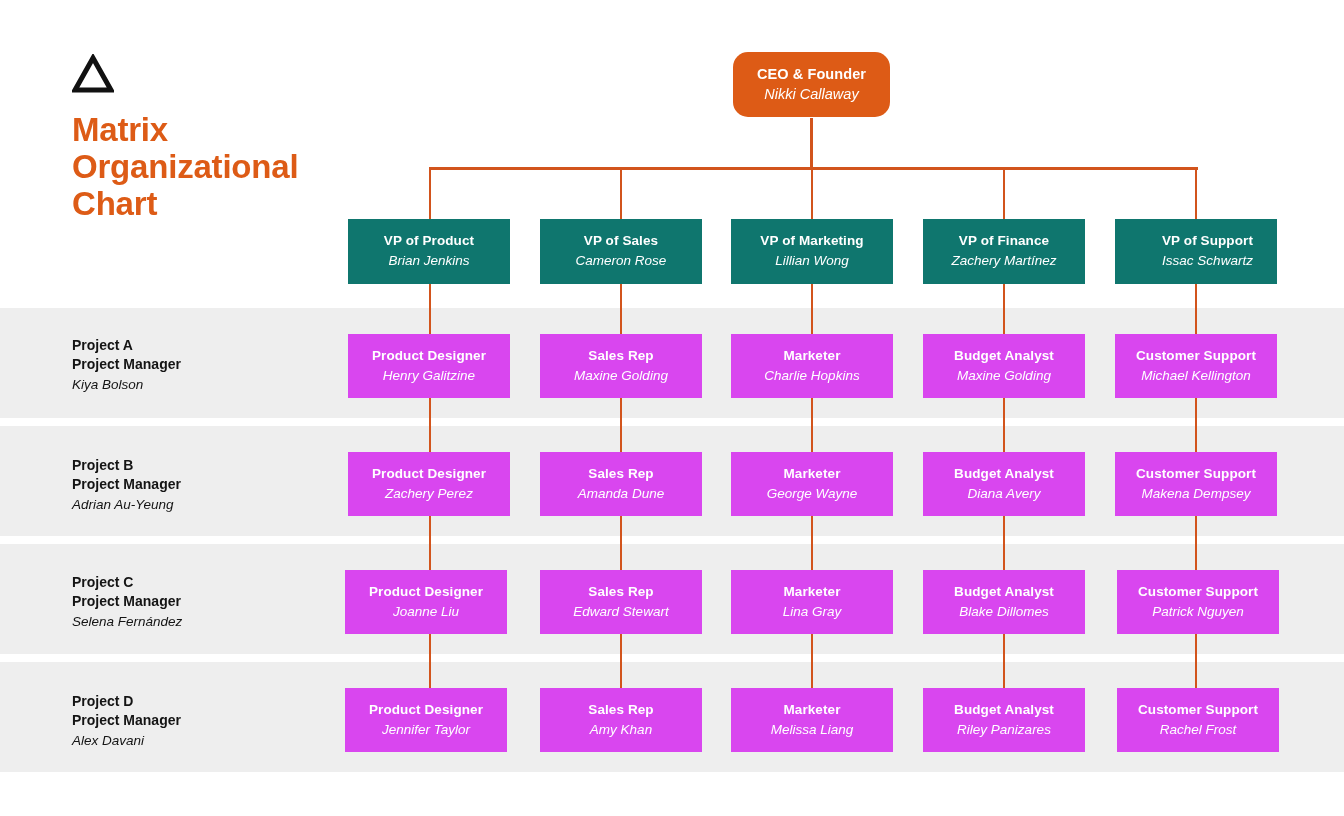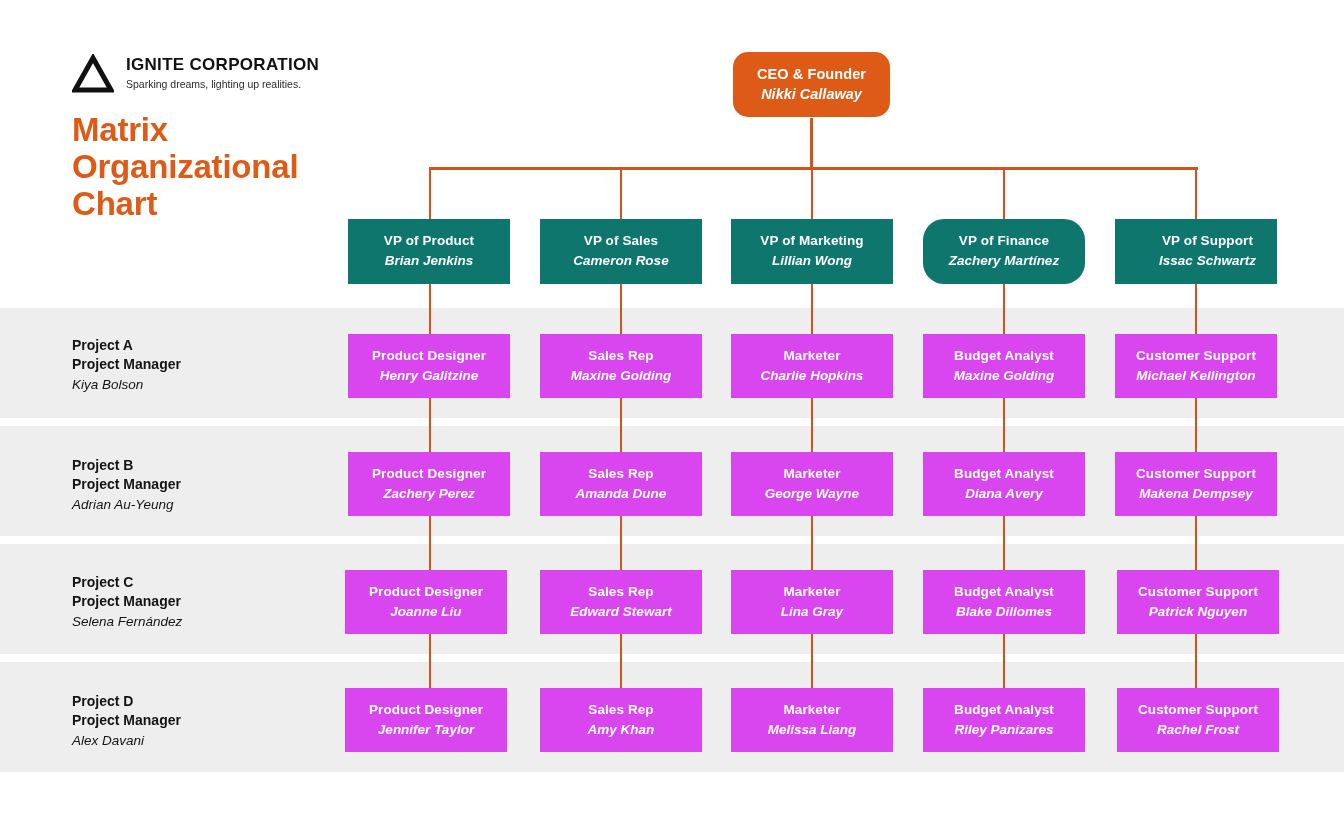--- a/index.html
+++ b/index.html
@@ -105,21 +105,20 @@
     font-size: 13.5px;
     font-weight: bold;
     line-height: 1.25;
     letter-spacing: 0.1px;
   }
   .node .person {
     font-size: 13.5px;
     font-style: italic;
     line-height: 1.3;
     margin-top: 2px;
-    font-weight: bold;
   }
   .node-ceo {
     background: #dd5b16;
   }
   .node-ceo .role { font-size: 14.5px; }
   .node-ceo .person { font-size: 14.5px; }
   .node-vp {
     background: #0f766e;
   }
   .node-vp .role { font-size: 13.5px; }
@@ -176,24 +175,20 @@
   <div class="conn conn-thin" style="left:429px;top:284px;height:412px;"></div>
   <div class="conn conn-thin" style="left:620px;top:284px;height:412px;"></div>
   <div class="conn conn-thin" style="left:811px;top:284px;height:412px;"></div>
   <div class="conn conn-thin" style="left:1003px;top:284px;height:412px;"></div>
   <div class="conn conn-thin" style="left:1195px;top:284px;height:412px;"></div>
 
   <div id="brand">
     <svg id="brand-logo" viewBox="0 0 42 40">
       <polygon points="21,4 39,36 3,36" fill="none" stroke="#111111" stroke-width="5" stroke-linejoin="miter"></polygon>
     </svg>
-    <div class="brand-text">
-      <div id="brand-name">IGNITE CORPORATION</div>
-      <div id="brand-tagline">Sparking dreams, lighting up realities.</div>
-    </div>
   </div>
 
   <div id="page-title">Matrix Organizational Chart</div>
 
   <div class="node node-ceo" style="left:733px;top:52px;width:157px;height:65px;border-radius:15px;">
     <div class="role">CEO &amp; Founder</div>
     <div class="person">Nikki Callaway</div>
   </div>
 
   <div class="node node-vp" style="left:348px;top:219px;width:162px;height:65px;">
@@ -201,21 +196,21 @@
     <div class="person">Brian Jenkins</div>
   </div>
   <div class="node node-vp" style="left:540px;top:219px;width:162px;height:65px;">
     <div class="role">VP of Sales</div>
     <div class="person">Cameron Rose</div>
   </div>
   <div class="node node-vp" style="left:731px;top:219px;width:162px;height:65px;">
     <div class="role">VP of Marketing</div>
     <div class="person">Lillian Wong</div>
   </div>
-  <div class="node node-vp" style="left:923px;top:219px;width:162px;height:65px;border-radius:21px;">
+  <div class="node node-vp" style="left:923px;top:219px;width:162px;height:65px;">
     <div class="role">VP of Finance</div>
     <div class="person">Zachery Martínez</div>
   </div>
   <div class="node node-vp" style="left:1115px;top:219px;width:162px;height:65px;padding-left:29px;">
     <div class="role">VP of Support</div>
     <div class="person">Issac Schwartz</div>
   </div>
 
   <div class="proj-label" style="top:336px;">
     <div class="proj-name">Project A</div>

